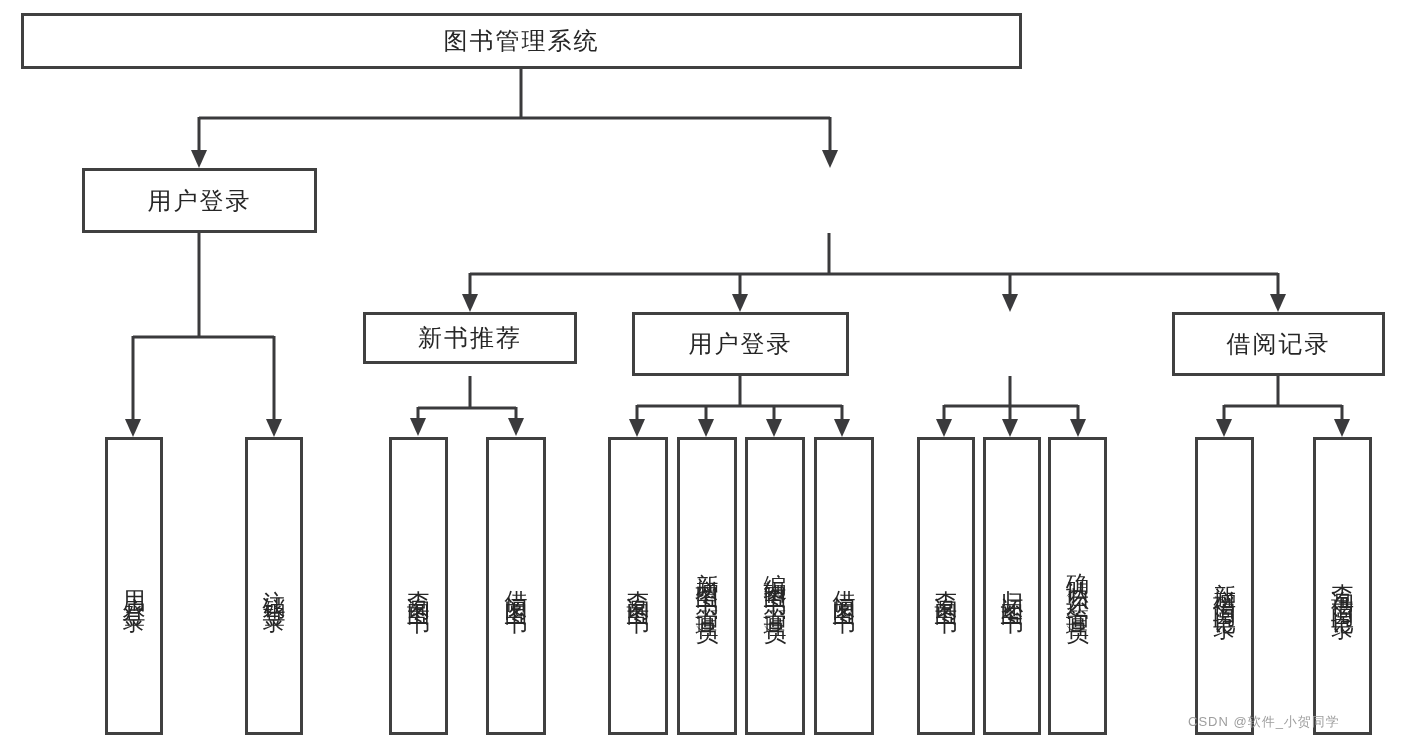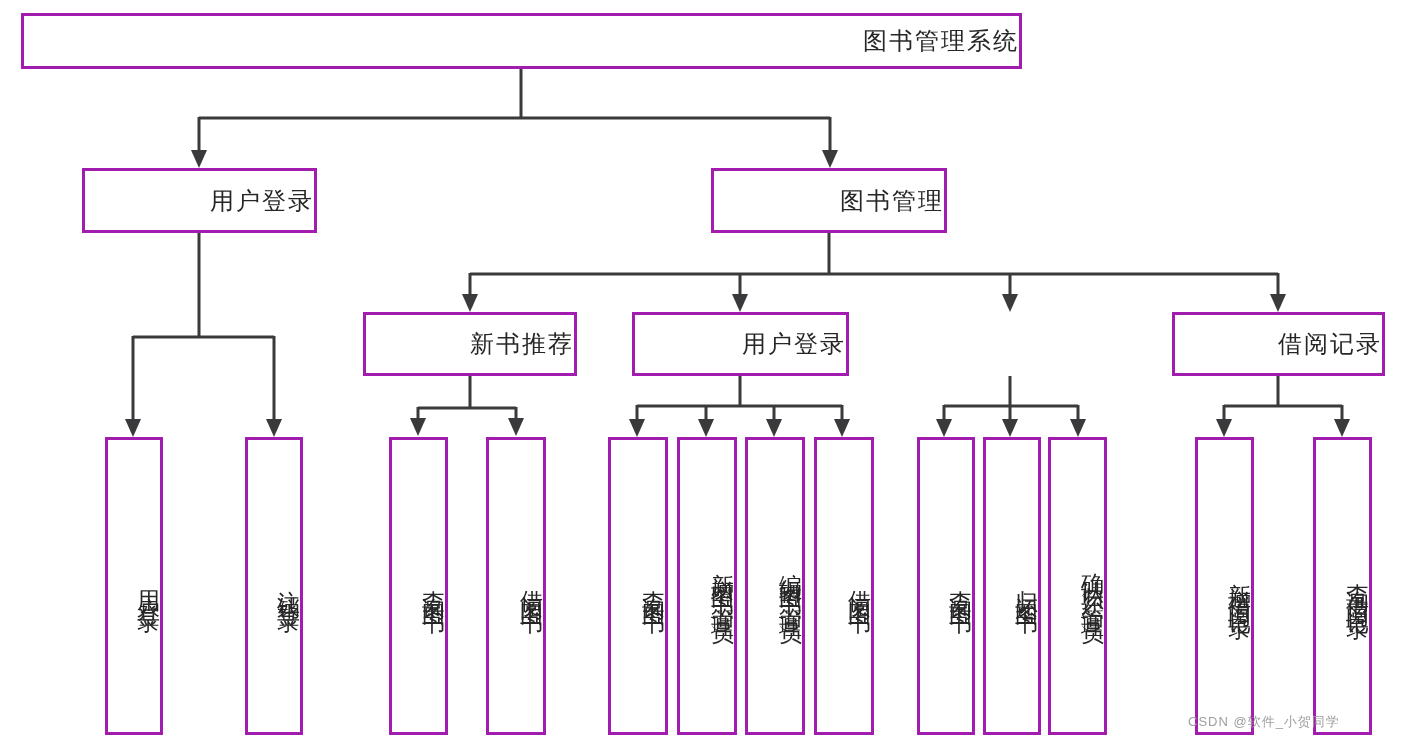--- a/index.html
+++ b/index.html
@@ -19,44 +19,44 @@
     position: absolute;
     left: 0;
     top: 0;
     width: 1405px;
     height: 747px;
     pointer-events: none;
   }
   .node {
     position: absolute;
     box-sizing: border-box;
-    border: 3px solid #a21caf;
+    border: 3px solid #404040;
     background: #ffffff;
     display: flex;
     align-items: center;
-    justify-content: flex-end;
+    justify-content: center;
     color: #262626;
     font-size: 24px;
     letter-spacing: 2px;
     z-index: 2;
   }
   .node span { white-space: nowrap; }
   .leaf span.vtext {
     writing-mode: vertical-rl;
     text-orientation: mixed;
     white-space: normal;
     font-size: 23px;
     line-height: 1;
     letter-spacing: 7px;
   }
   
   .n-root  { left: 21px;   top: 13px;  width: 1001px; height: 56px; }
   .n-l2-0  { left: 82px;   top: 168px; width: 235px;  height: 65px; }
   .n-l2-1  { left: 711px;  top: 168px; width: 236px;  height: 65px; }
-  .n-l3-0  { left: 363px;  top: 312px; width: 214px;  height: 64px; }
+  .n-l3-0  { left: 363px;  top: 312px; width: 214px;  height: 52px; }
   .n-l3-1  { left: 632px;  top: 312px; width: 217px;  height: 64px; }
   .n-l3-2  { left: 902px;  top: 312px; width: 215px;  height: 64px; }
   .n-l3-3  { left: 1172px; top: 312px; width: 213px;  height: 64px; }
   .leaf    { top: 437px; height: 298px; }
   .n-a-0 { left: 105px;  width: 58px; }
   .n-a-1 { left: 245px;  width: 58px; }
   .n-b-0 { left: 389px;  width: 59px; }
   .n-b-1 { left: 486px;  width: 60px; }
   .n-c-0 { left: 608px;  width: 60px; }
   .n-c-1 { left: 677px;  width: 60px; }
@@ -123,23 +123,20 @@
     </g>
   </svg>
 
   <div class="node n-root">
     <span>图书管理系统</span>
   </div>
 
   <div class="node n-l2-0">
     <span>用户登录</span>
   </div>
-  <div class="node n-l2-1">
-    <span>图书管理</span>
-  </div>
 
   <div class="node n-l3-0">
     <span>新书推荐</span>
   </div>
   <div class="node n-l3-1">
     <span>用户登录</span>
   </div>
   <div class="node n-l3-3">
     <span>借阅记录</span>
   </div>

